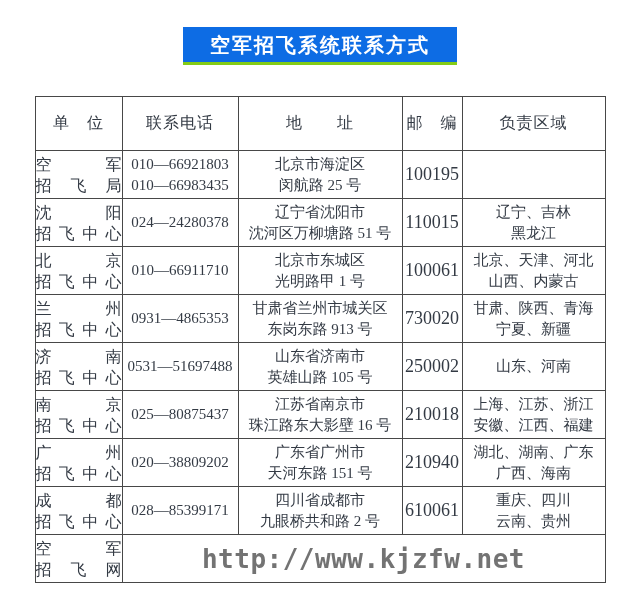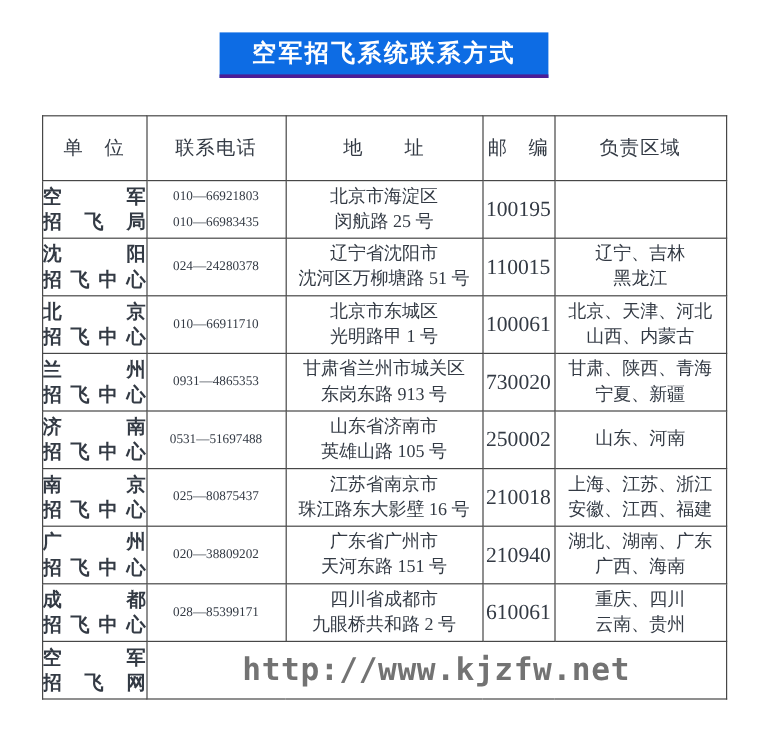--- a/index.html
+++ b/index.html
@@ -18,21 +18,21 @@
   }
   .banner {
     display: inline-block;
     background: #0d6ce4;
     color: #ffffff;
     font-family: "Liberation Sans", "DejaVu Sans", sans-serif;
     font-weight: bold;
     font-size: 20px;
     line-height: 20px;
     padding: 8px 27px 7px 27px;
-    border-bottom: 3px solid #4c1d95;
+    border-bottom: 3px solid #84cc16;
     letter-spacing: 2px;
   }
   table.contact {
     margin: 31px auto 2px auto;
     border-collapse: collapse;
     table-layout: fixed;
     width: 570px;
   }
   table.contact th,
   table.contact td {
@@ -49,29 +49,28 @@
     letter-spacing: 1px;
   }
   table.contact td { height: 47px; }
   td.unit { padding: 0 9px; }
   .jline {
     display: block;
     text-align: justify;
     text-align-last: justify;
     font-size: 16px;
     line-height: 21px;
-    font-weight: bold;
   }
   .cline {
     display: block;
     text-align: center;
     font-size: 15px;
     line-height: 21px;
   }
-  td.phone .cline { font-size: 11px; letter-spacing: 0; }
+  td.phone .cline { font-size: 15px; letter-spacing: 0; }
   td.zip { text-align: center; font-size: 18px; }
   td.url-cell { text-align: center; }
   .url {
     font-family: "DejaVu Sans Mono", "Liberation Mono", monospace;
     font-weight: bold;
     font-size: 26px;
     color: #737373;
     letter-spacing: 0.5px;
     text-decoration: none;
   }

